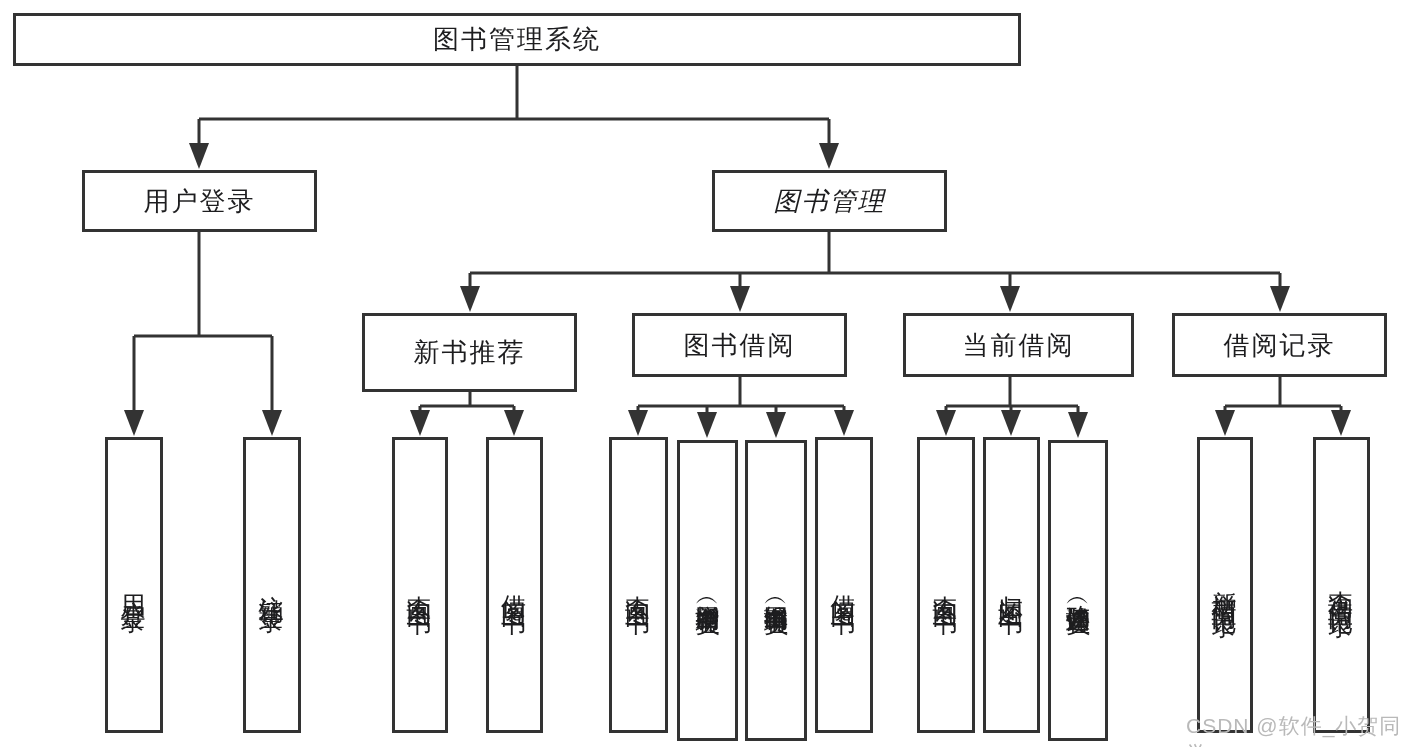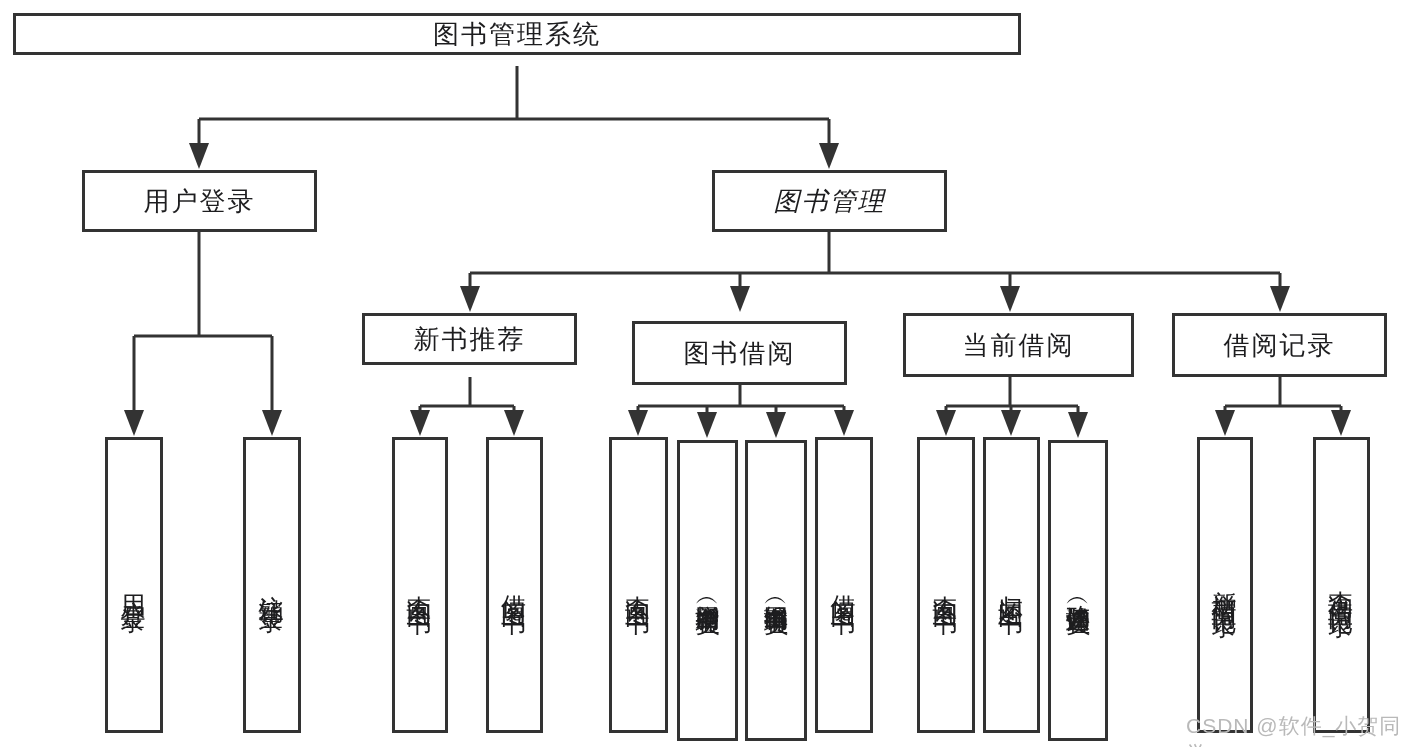--- a/index.html
+++ b/index.html
@@ -101,27 +101,27 @@
     <path d="M1010 377 V406 M946 406 H1078 M946 406 V414 M1011 406 V414 M1078 406 V414"></path>
     <polygon points="936,410 956,410 946,436"></polygon>
     <polygon points="1001,410 1021,410 1011,436"></polygon>
     <polygon points="1068,412 1088,412 1078,438"></polygon>
 
     <path d="M1280 377 V406 M1225 406 H1341 M1225 406 V414 M1341 406 V414"></path>
     <polygon points="1215,410 1235,410 1225,436"></polygon>
     <polygon points="1331,410 1351,410 1341,436"></polygon>
   </svg>
 
-  <div class="node h" style="left:13px; top:13px; width:1008px; height:42px;">图书管理系统</div>
+  <div class="node h" style="left:13px; top:13px; width:1008px; height:53px;">图书管理系统</div>
 
   <div class="node h" style="left:82px; top:170px; width:235px; height:62px;">用户登录</div>
   <div class="node h" style="left:712px; top:170px; width:235px; height:62px;font-style:italic;">图书管理</div>
 
-  <div class="node h" style="left:362px; top:313px; width:215px; height:52px;">新书推荐</div>
-  <div class="node h" style="left:632px; top:313px; width:215px; height:64px;margin-top:8px;">图书借阅</div>
+  <div class="node h" style="left:362px; top:313px; width:215px; height:79px;">新书推荐</div>
+  <div class="node h" style="left:632px; top:313px; width:215px; height:64px;">图书借阅</div>
   <div class="node h" style="left:903px; top:313px; width:231px; height:64px;">当前借阅</div>
   <div class="node h" style="left:1172px; top:313px; width:215px; height:64px;text-align:center;">借阅记录</div>
 
   <div class="node v" style="left:105px; top:437px; width:58px; height:296px;">用户登录</div>
   <div class="node v" style="left:243px; top:437px; width:58px; height:296px;">注销登录</div>
 
   <div class="node v" style="left:392px; top:437px; width:56px; height:296px;">查询图书</div>
   <div class="node v" style="left:486px; top:437px; width:57px; height:296px;">借阅图书</div>
 
   <div class="node v" style="left:609px; top:437px; width:59px; height:296px;">查询图书</div>

